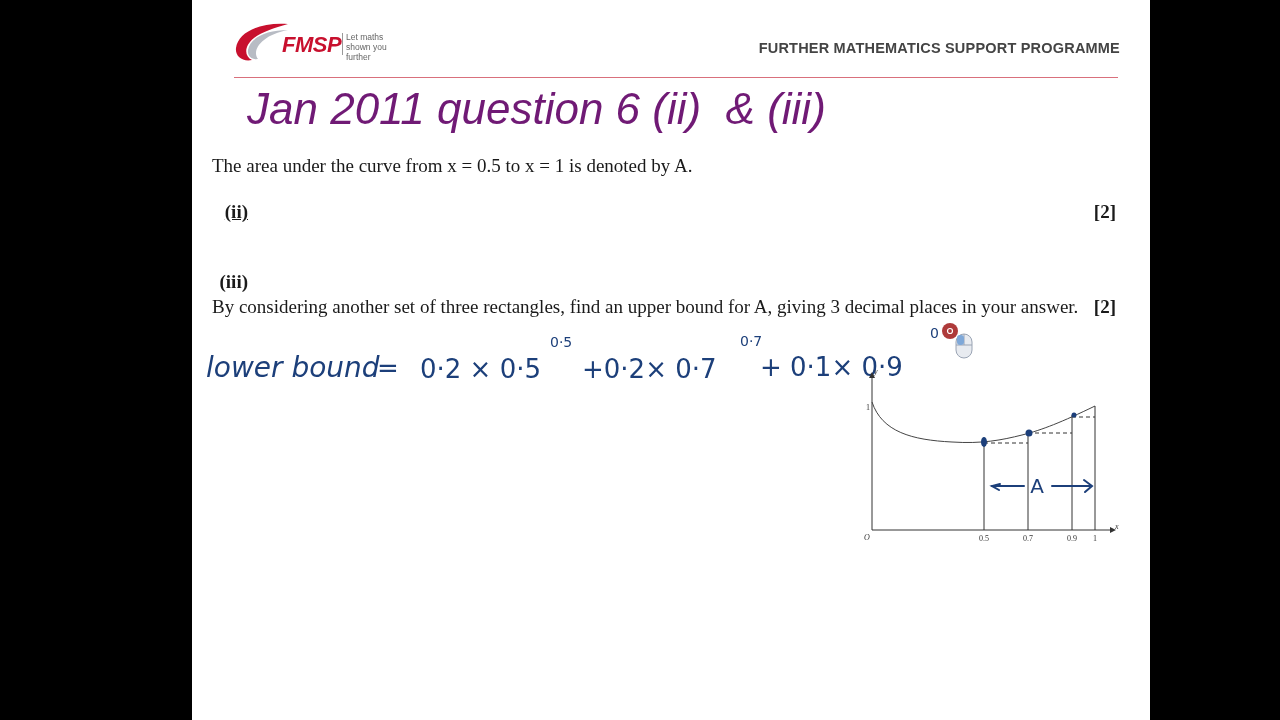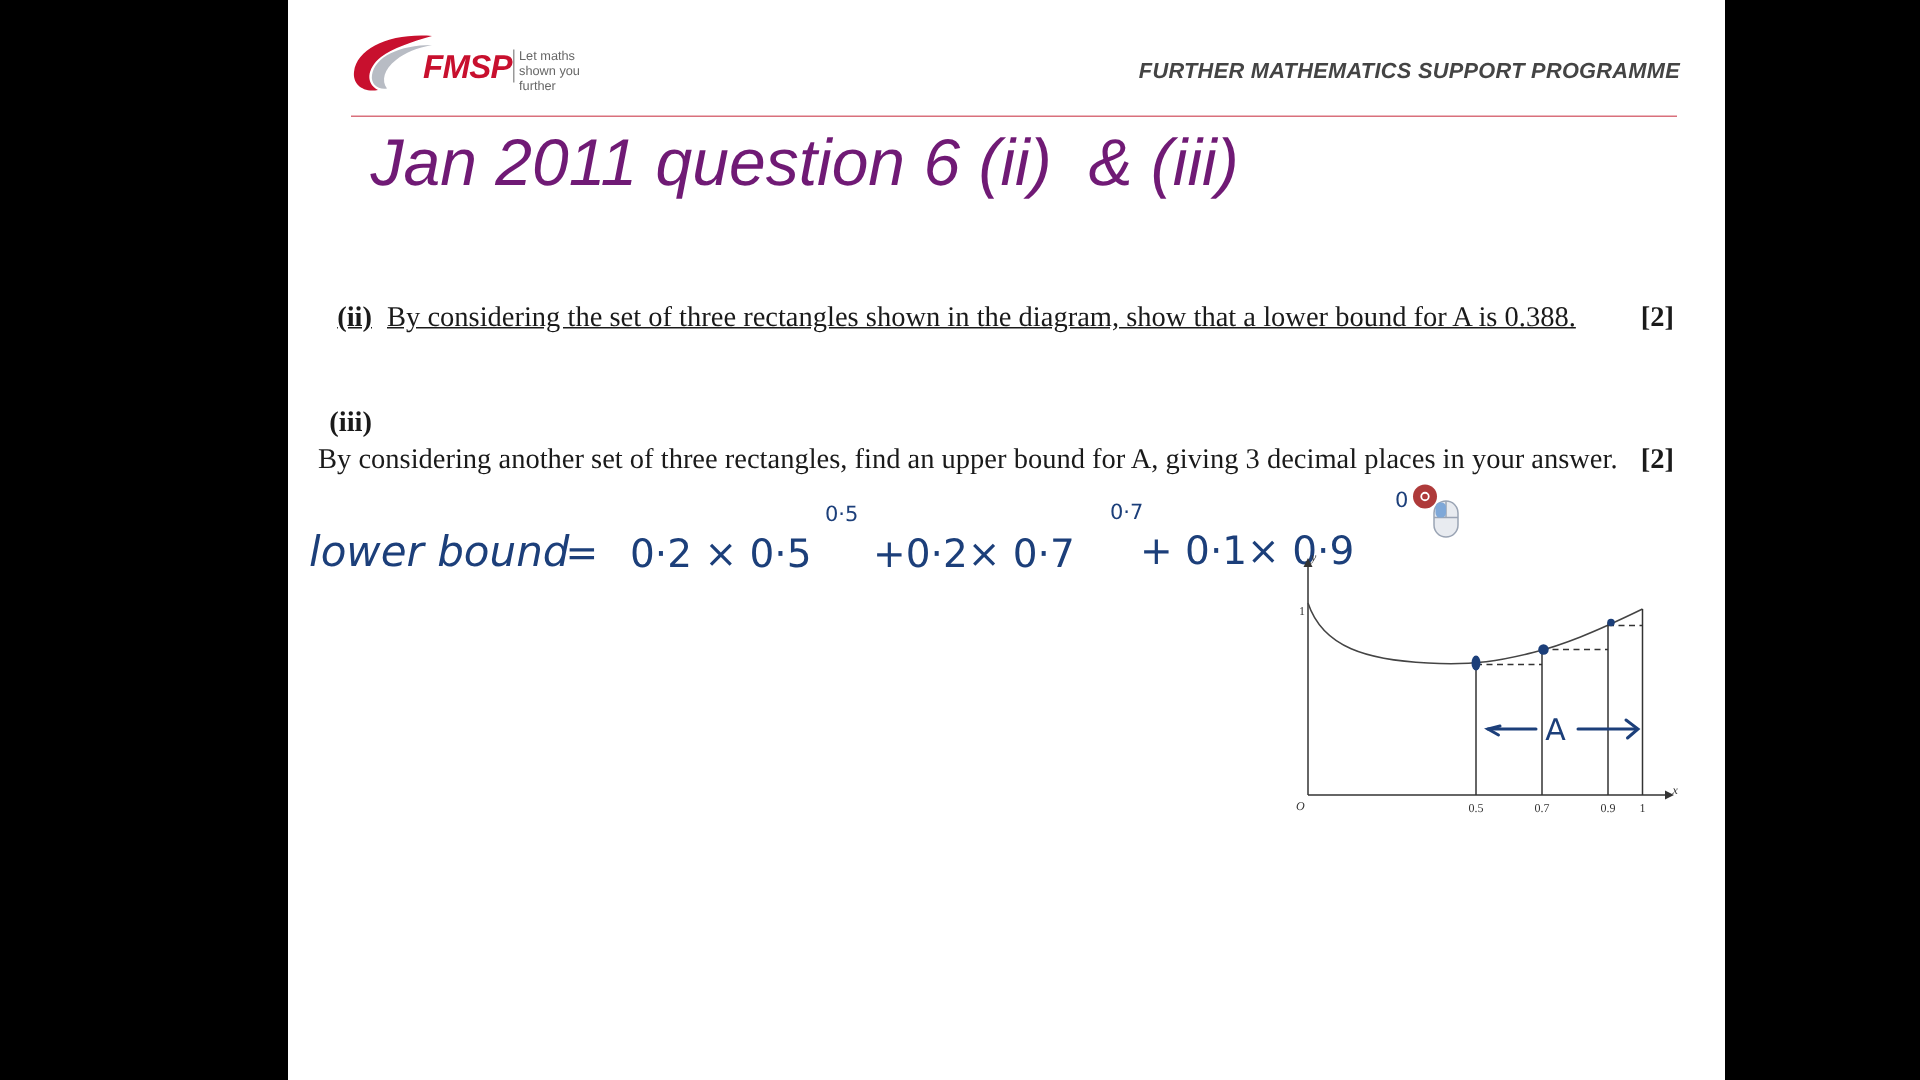--- a/index.html
+++ b/index.html
@@ -2,21 +2,21 @@
 <html><head>
 <meta charset="utf-8">
 <style>
   html, body { margin: 0; padding: 0; }
   body { width: 1280px; height: 720px; background: #000; position: relative; overflow: hidden; font-family: "Liberation Serif", serif; }
   .slide { position: absolute; left: 162px; top: 0; width: 958px; height: 720px; background: #fff; margin-left: 30px; }
   .logo { position: absolute; left: 38px; top: 18px; width: 170px; height: 48px; }
   .logo-text { position: absolute; left: 52px; top: 14px; font-family: "Liberation Sans", sans-serif; font-style: italic; font-weight: bold; font-size: 22px; color: #c8102e; letter-spacing: -0.5px; }
   .logo-divider { position: absolute; left: 112px; top: 15px; width: 1px; height: 22px; background: #999; }
   .logo-tagline { position: absolute; left: 116px; top: 14px; font-family: "Liberation Sans", sans-serif; font-size: 8.5px; line-height: 10px; color: #666; }
-  .org-name { position: absolute; right: 30px; top: 40px; font-family: "Liberation Sans", sans-serif; font-style: italic; font-weight: bold; font-size: 14.5px; color: #444; letter-spacing: 0.2px; }
+  .org-name { position: absolute; right: 30px; top: 40px; font-family: "Liberation Sans", sans-serif; font-weight: bold; font-size: 14.5px; color: #444; letter-spacing: 0.2px; }
   .header-rule { position: absolute; left: 42px; top: 77px; width: 884px; height: 1px; background: #d9707c; }
   .title { position: absolute; left: 55px; top: 84px; font-family: "Liberation Sans", sans-serif; font-style: italic; font-size: 44px; color: #701a75; white-space: pre; }
   .question { position: absolute; left: 20px; width: 904px; font-size: 19px; color: #1a1a1a; line-height: 25px; }
   .q-intro { top: 153px; }
   .q-part { display: flex; }
   .q-label { font-weight: bold; width: 46px; flex: none; text-align: right; padding-right: 10px; box-sizing: border-box; }
   .q-body { flex: 1; text-align: justify; }
   .q-marks { float: right; font-weight: bold; }
   .q-ii { top: 199px; text-decoration: underline; }
   .q-iii { top: 269px; flex-direction: column; }
@@ -40,25 +40,27 @@
       <div>Let maths</div>
       <div>shown you further</div>
     </div>
   </div>
 
   <div class="org-name">FURTHER MATHEMATICS SUPPORT PROGRAMME</div>
   <div class="header-rule"></div>
 
   <div class="title">Jan 2011 question 6 (ii)  &amp; (iii)</div>
 
+  <div class="question q-intro">
+    <span>The area under the curve from x = 0.5 to x = 1 is denoted by A.</span>
+  </div>
 
   <div class="question q-ii q-part">
     <span class="q-label">(ii)</span>
     <div class="q-body">
-      <span>By considering the set of three rectangles shown in the diagram, show that a lower bound for A is 0.388.</span>
       <span class="q-marks">[2]</span>
     </div>
   </div>
 
   <div class="question q-iii q-part">
     <span class="q-label">(iii)</span>
     <div class="q-body">
       <span>By considering another set of three rectangles, find an upper bound for A, giving 3 decimal places in your answer.</span>
       <span class="q-marks">[2]</span>
     </div>

